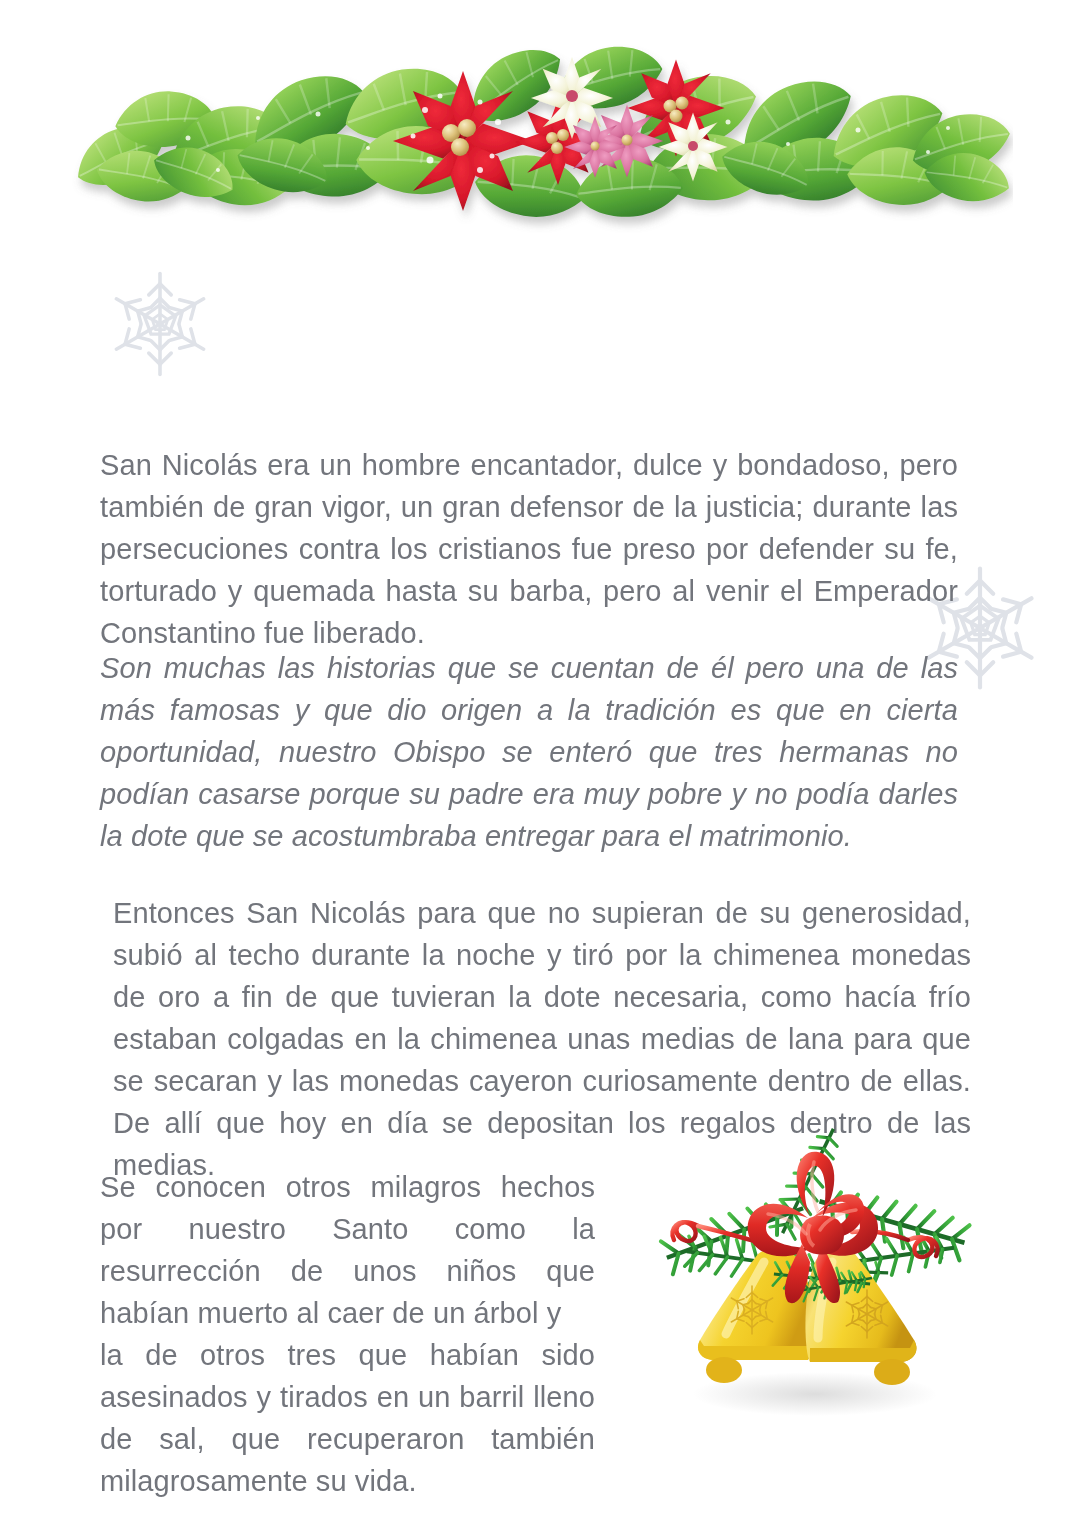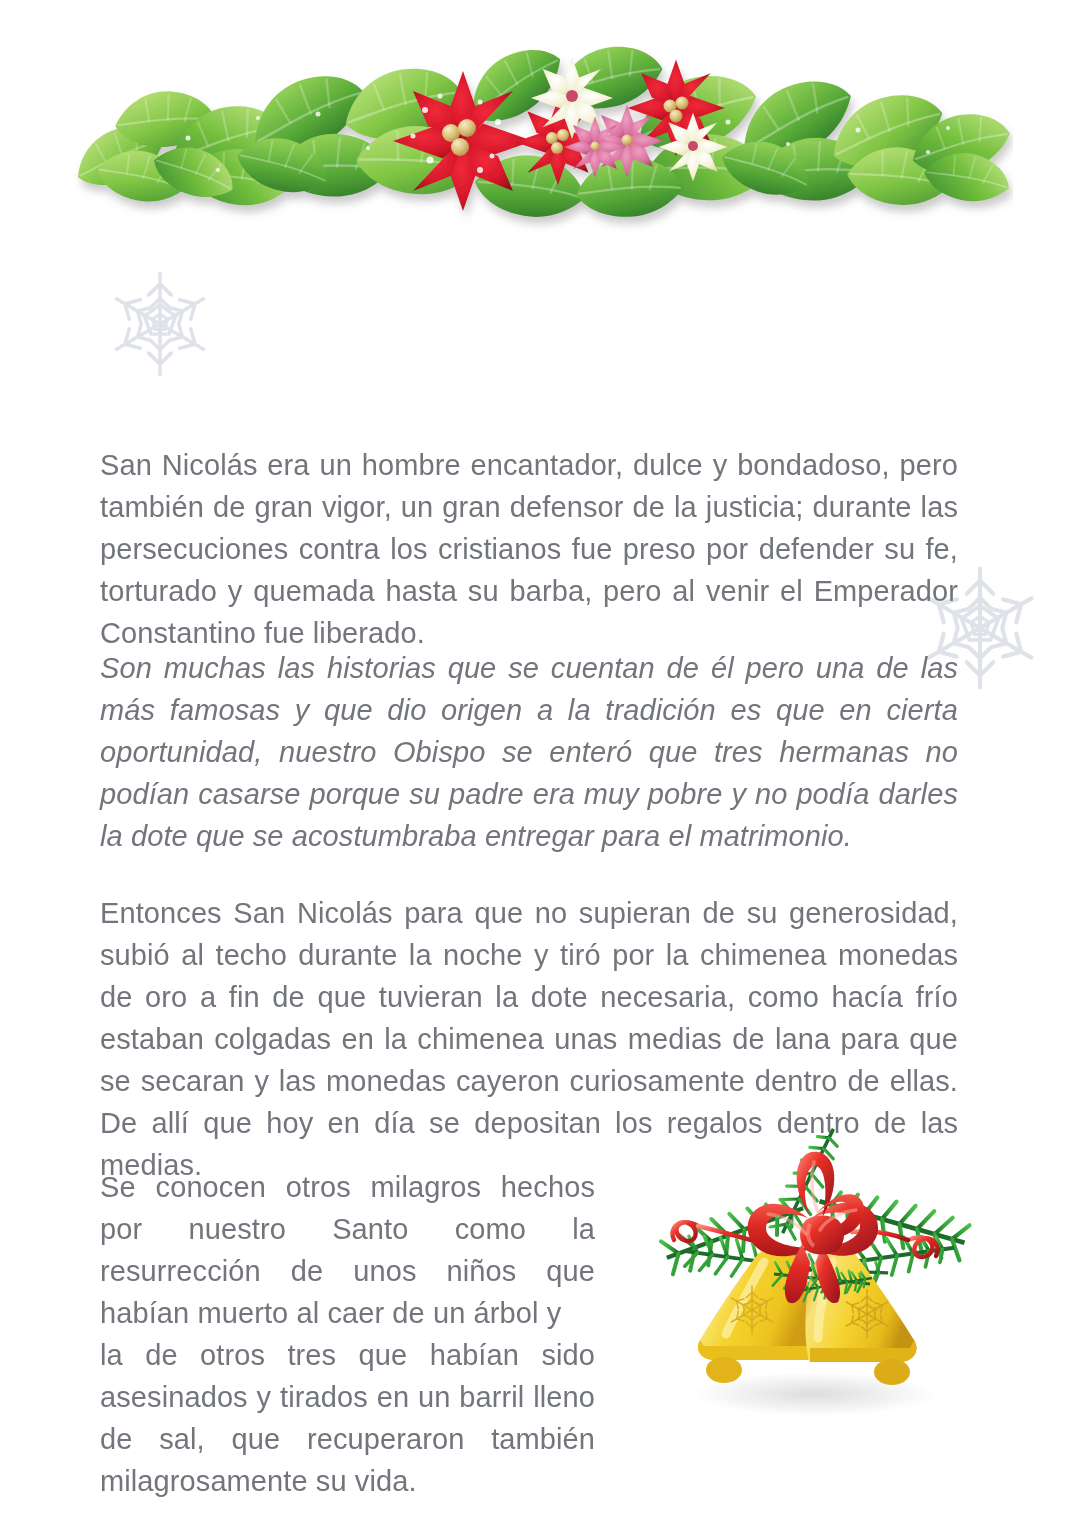--- a/index.html
+++ b/index.html
@@ -48,21 +48,21 @@
     color: #72757c;
     font-size: 29px;
     line-height: 42px;
     text-align: justify;
     text-justify: inter-word;
     letter-spacing: 0.1px;
     white-space: pre-line;
   }
   #para-1 { left: 100px; top: 415px; width: 858px; }
   #para-2 { left: 100px; top: 618px; width: 858px; font-style: italic; }
-  #para-3 { left: 100px; top: 863px; width: 858px; }
+  #para-3 { left: 113px; top: 863px; width: 858px; }
   #para-4 {
     left: 100px;
     top: 1148px;
     width: 495px;
     line-height: 42px;
     margin-top: 18px;
   }
 
   
   #bells {

